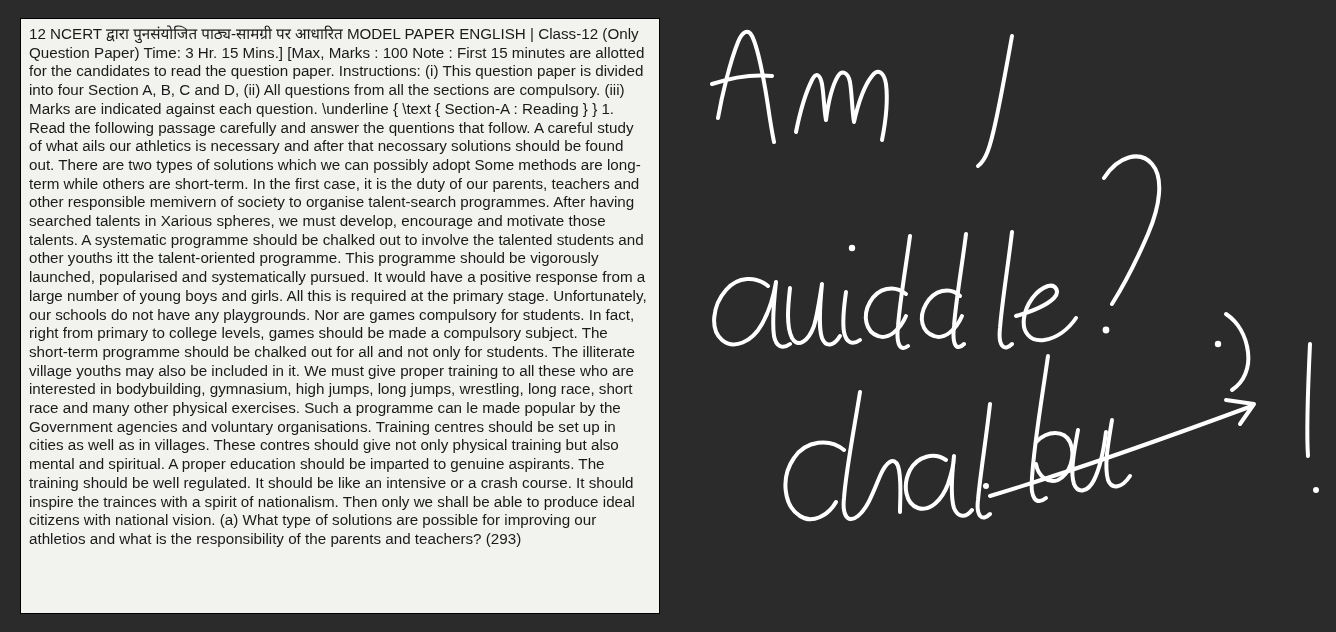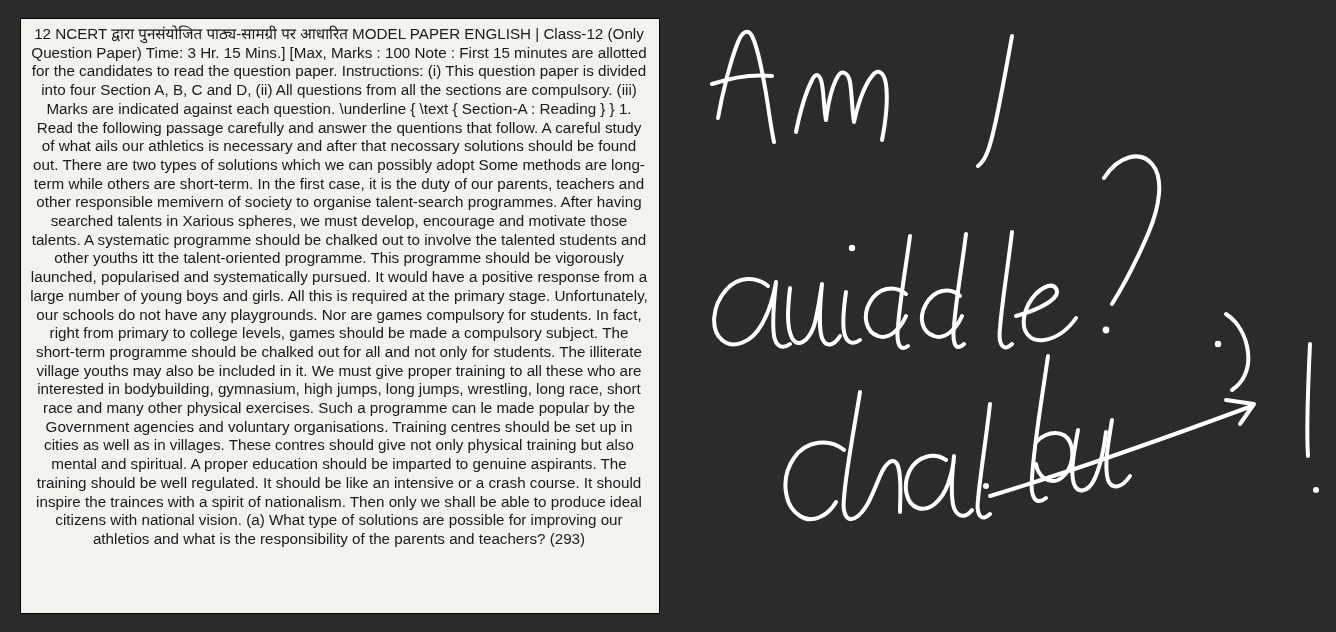--- a/index.html
+++ b/index.html
@@ -29,21 +29,21 @@
     border: 1px solid #000000;
     box-sizing: border-box;
     padding: 6px 10px 6px 8px;
     overflow: hidden;
   }
   .doc-text {
     font-family: "Liberation Sans", sans-serif;
     font-size: 15.2px;
     line-height: 18.7px;
     color: #1a1a1a;
-    text-align: center;
+    text-align: left;
     white-space: normal;
     word-wrap: break-word;
     margin: 0;
   }
   .ink-area {
     position: absolute;
     left: 660px;
     top: 0px;
     width: 676px;
     height: 632px;

